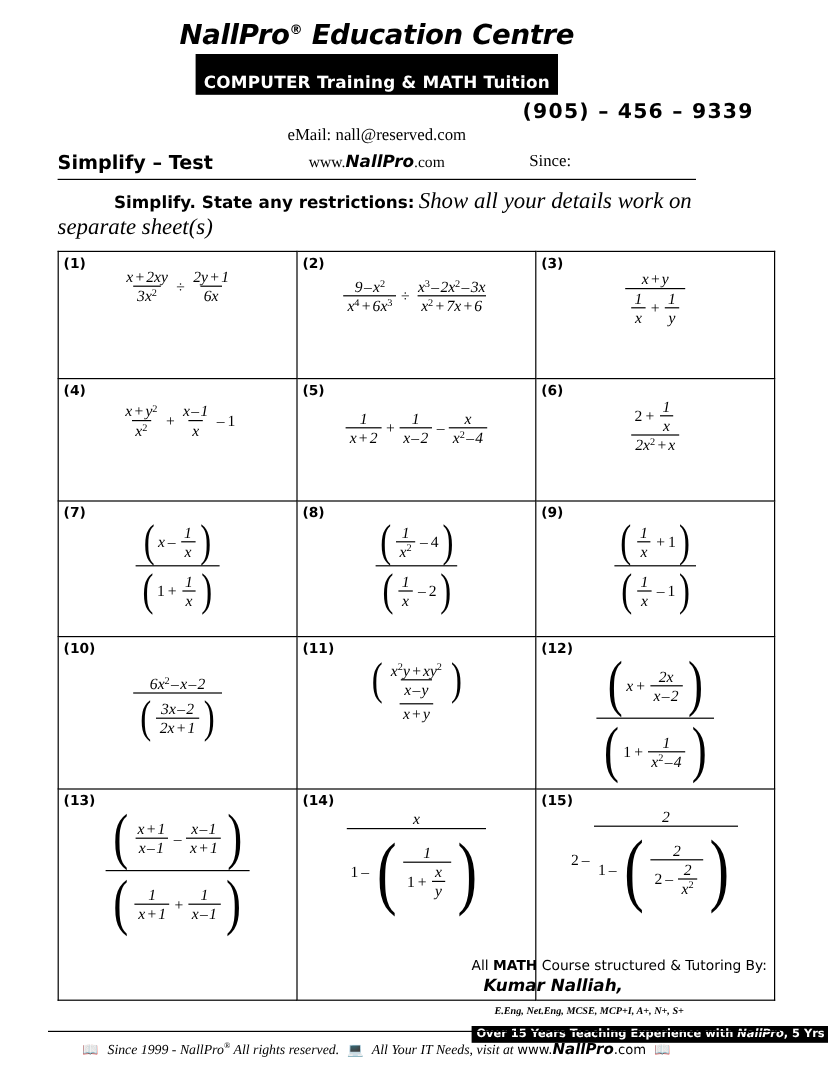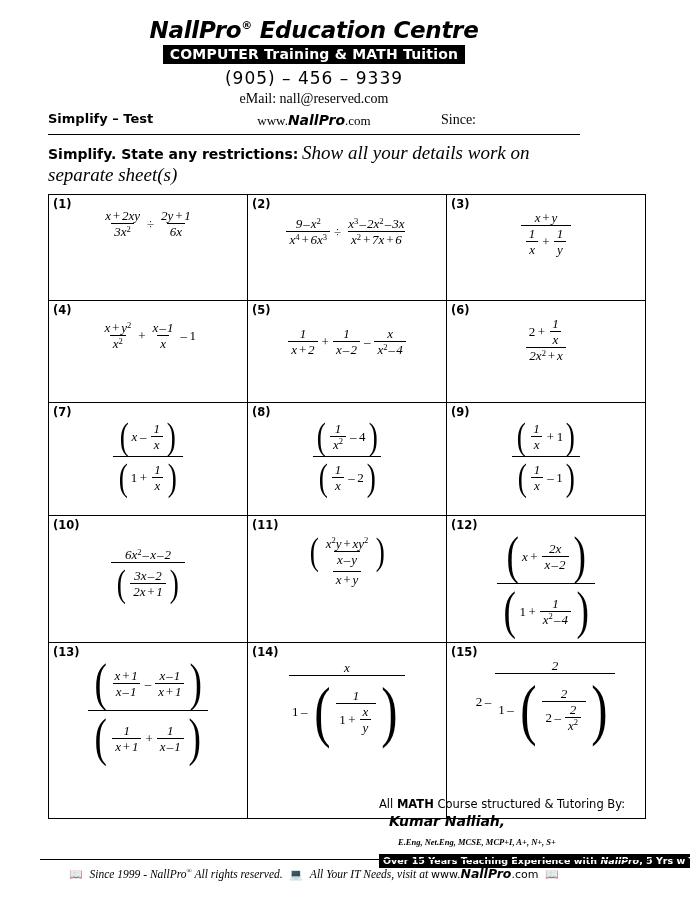--- a/index.html
+++ b/index.html
@@ -18,38 +18,38 @@
     font-family:"DejaVu Sans", sans-serif;
     font-weight:bold;font-style:italic;
     font-size:23px;letter-spacing:-0.3px;
     line-height:1.05;
   }
   .brand .reg{font-size:11px;vertical-align:super;font-style:normal;}
   .banner{
     display:inline-block;background:#000;color:#fff;
     font-family:"DejaVu Sans", sans-serif;
     font-weight:bold;font-size:14px;
-    padding:1px 7px 2px 7px;margin-top:3px;
+    padding:16px 7px 2px 7px;margin-top:3px;
     letter-spacing:0.2px;
   }
   .phone{
     font-family:"DejaVu Sans", sans-serif;
-    font-size:17px;font-weight:normal;
-    margin-top:4px;letter-spacing:1px;
+    font-size:17px;font-weight:bold;
+    margin-top:4px;letter-spacing:1px;text-align:right;
   }
   .email{font-size:14px;margin-top:3px;font-family:"Liberation Serif",serif;}
 
   .metarow{
     position:relative;margin-top:4px;height:20px;
     padding:0 48px;box-sizing:border-box;
   }
   .meta-left{
     position:absolute;left:48px;top:0;
     font-family:"DejaVu Sans", sans-serif;
-    font-weight:bold;font-size:13px;
+    font-weight:bold;font-size:16px;
   }
   .meta-web{
     position:absolute;left:0;right:0;top:1px;text-align:center;
     font-size:13px;
   }
   .meta-web .np{
     font-family:"DejaVu Sans", sans-serif;
     font-weight:bold;font-style:italic;font-size:14px;
   }
   .meta-name{
@@ -57,21 +57,21 @@
   }
   .rule{
     margin:3px 48px 0 48px;border-top:1.6px solid #000;
   }
   .instr{
     margin:7px 48px 0 48px;
     font-size:14.5px;
   }
   .instr .b{
     font-family:"DejaVu Sans", sans-serif;
-    font-weight:bold;font-size:14px;
+    font-weight:bold;font-size:14px;margin-left:47px;
   }
   .instr .i{font-style:italic;font-size:19px;text-align:right;}
 
   
   .grid{
     margin:8px 48px 0 48px;
     border:1.5px solid #000;
     border-collapse:collapse;
     width:594px;
     table-layout:fixed;
@@ -118,21 +118,21 @@
     font-family:"Liberation Serif", serif;
     transform:scaleX(0.72);
   }
   .par > .inner{display:flex;align-items:center;padding:0 1px;}
   .p-md .pl,.p-md .pr{font-size:38px;}
   .p-lg .pl,.p-lg .pr{font-size:52px;}
   .p-xl .pl,.p-xl .pr{font-size:68px;}
 
   
   .tutor{
-    position:absolute;left:379px;top:797px;width:272px;
+    position:absolute;left:393px;top:797px;width:272px;
     font-family:"DejaVu Sans", sans-serif;
   }
   .tutor .l1{font-size:11.5px;line-height:1.25;}
   .tutor .l1 b{font-weight:bold;}
   .tutor .name{
     font-weight:bold;font-style:italic;font-size:14px;
     display:inline-block;margin-top:2px;margin-left:10px;
   }
   .tutor .creds{
     font-family:"Liberation Serif", serif;

